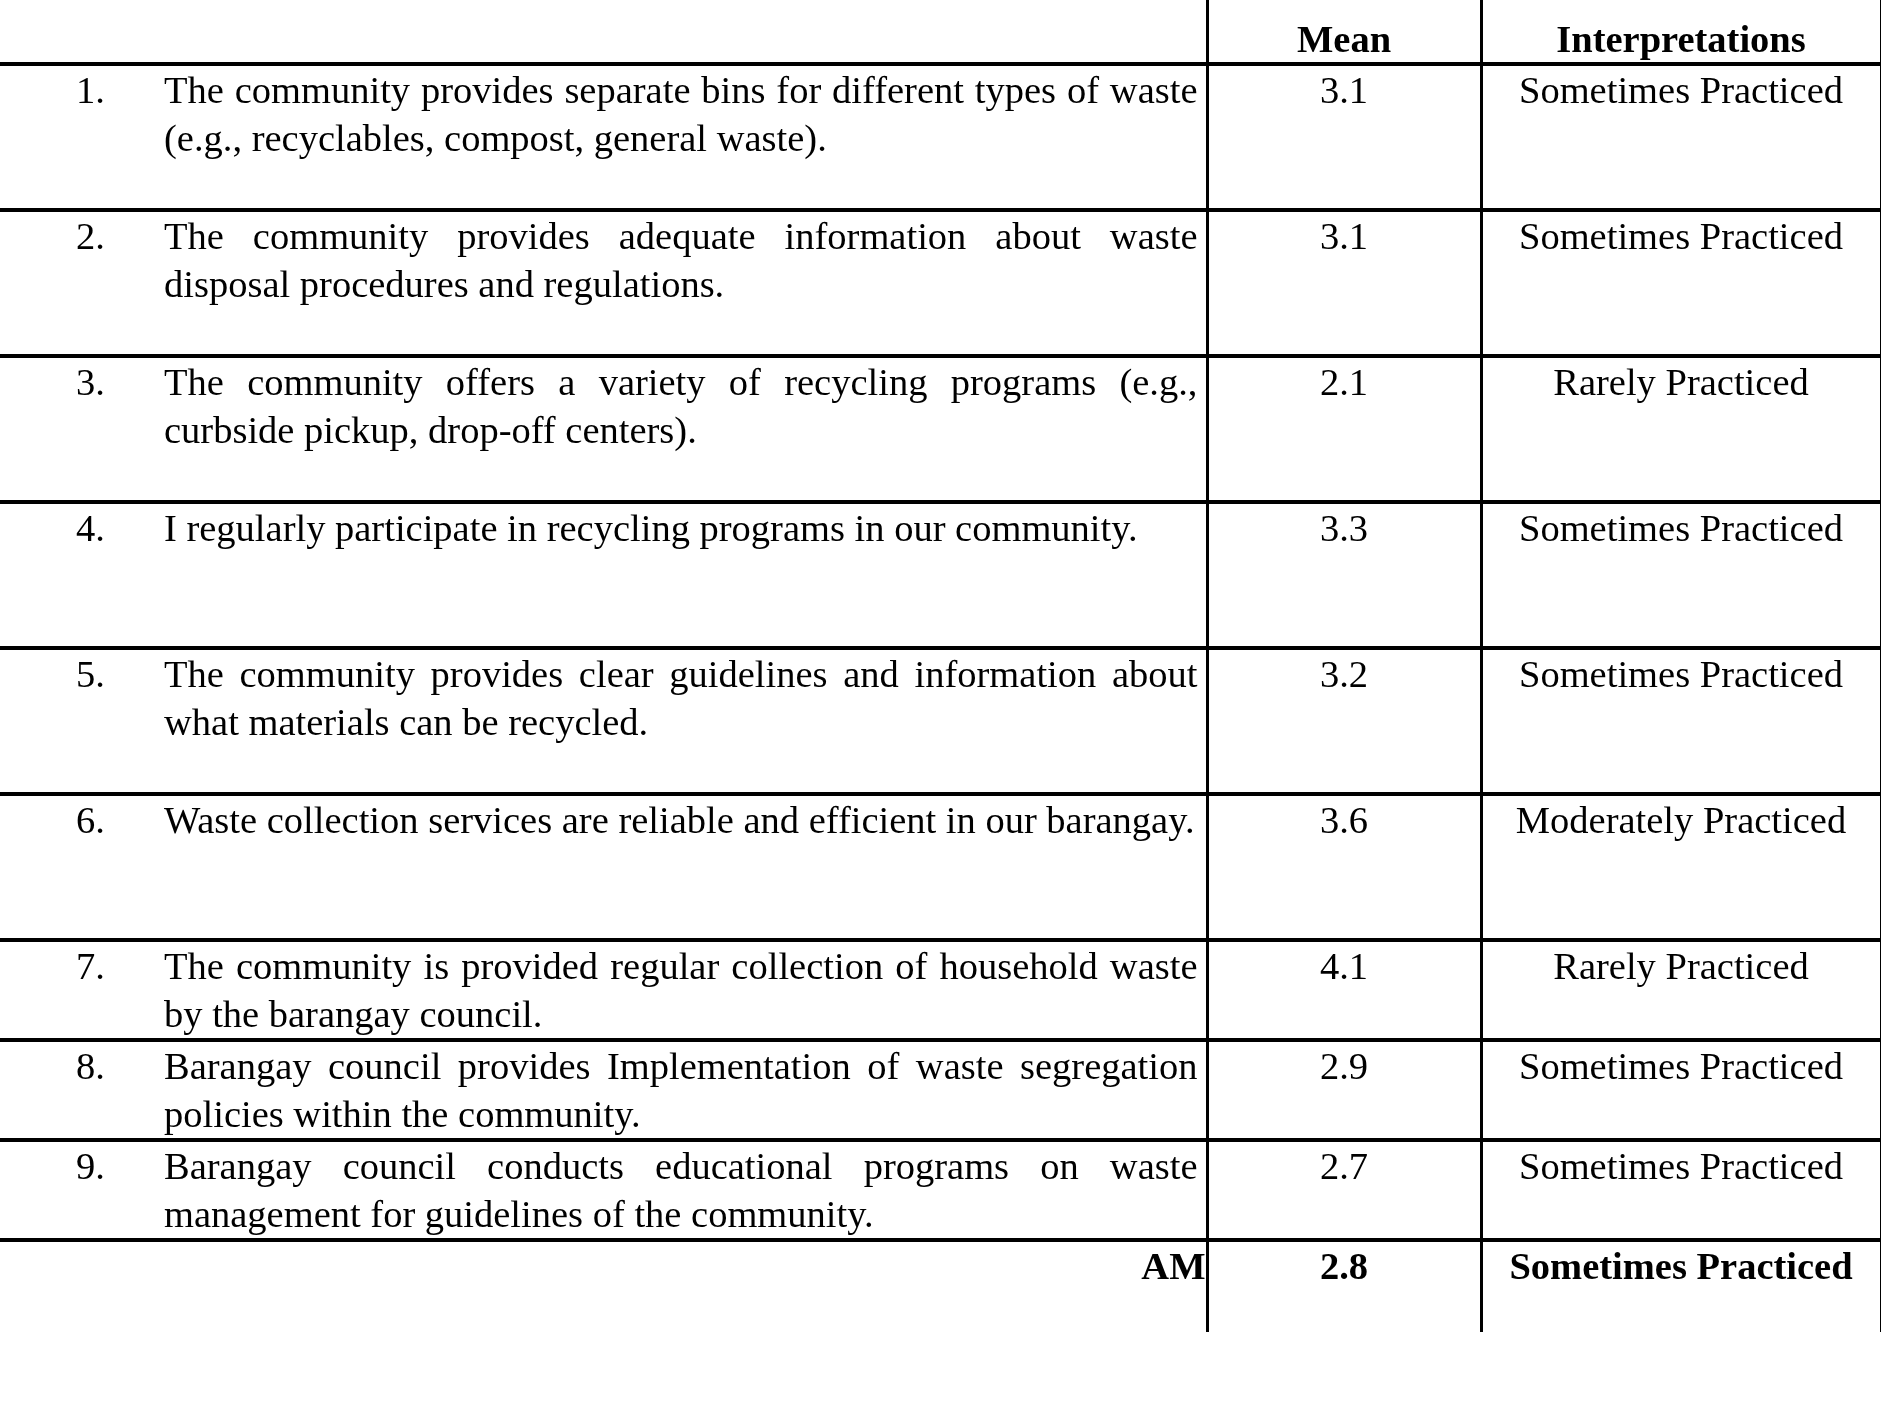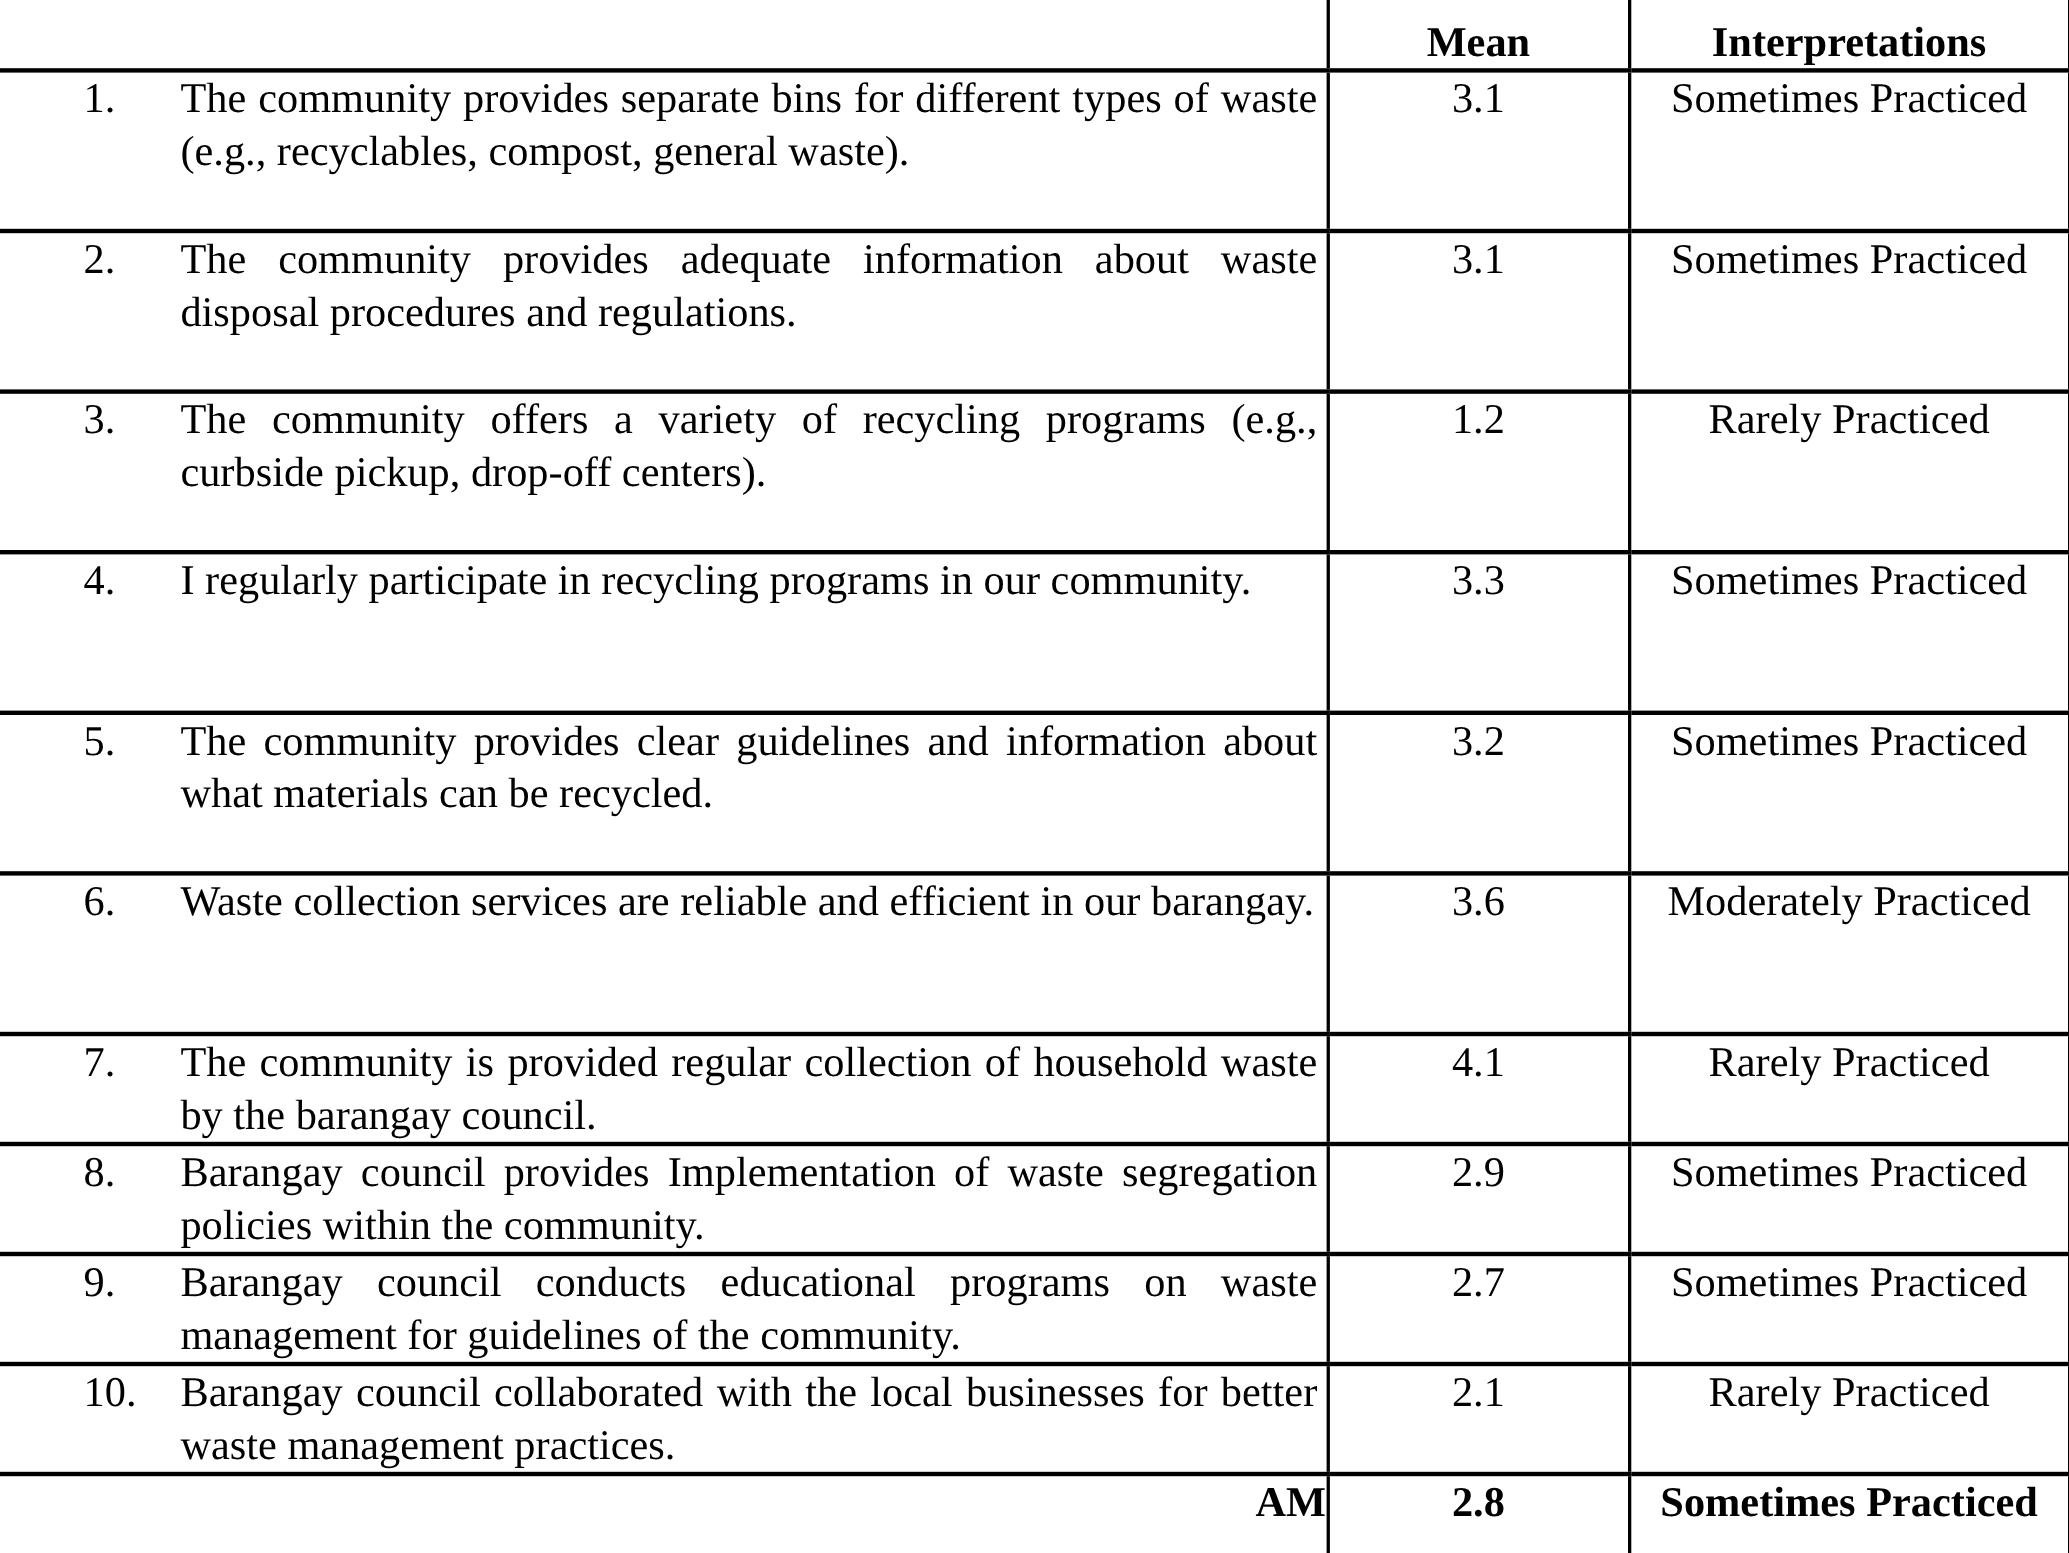--- a/index.html
+++ b/index.html
@@ -128,21 +128,21 @@
       <td class="mean-cell">3.1</td>
       <td class="interp-cell">Sometimes Practiced</td>
     </tr>
     <tr class="row-tall">
       <td class="item-cell">
         <div class="item">
           <div class="item-num"><span>3.</span></div>
           <div class="item-text">The community offers a variety of recycling programs (e.g., curbside pickup, drop-off centers).</div>
         </div>
       </td>
-      <td class="mean-cell">1.2</td>
+      <td class="mean-cell">2.1</td>
       <td class="interp-cell">Rarely Practiced</td>
     </tr>
     <tr class="row-tall">
       <td class="item-cell">
         <div class="item">
           <div class="item-num"><span>4.</span></div>
           <div class="item-text">I regularly participate in recycling programs in our community.</div>
         </div>
       </td>
       <td class="mean-cell">3.3</td>
@@ -190,30 +190,20 @@
     </tr>
     <tr class="row-short">
       <td class="item-cell">
         <div class="item">
           <div class="item-num"><span>9.</span></div>
           <div class="item-text">Barangay council conducts educational programs on waste management for guidelines of the community.</div>
         </div>
       </td>
       <td class="mean-cell">2.7</td>
       <td class="interp-cell">Sometimes Practiced</td>
-    </tr>
-    <tr class="row-short">
-      <td class="item-cell">
-        <div class="item">
-          <div class="item-num"><span>10.</span></div>
-          <div class="item-text">Barangay council collaborated with the local businesses for better waste management practices.</div>
-        </div>
-      </td>
-      <td class="mean-cell">2.1</td>
-      <td class="interp-cell">Rarely Practiced</td>
     </tr>
     <tr class="row-am">
       <td class="am-label-cell">AM</td>
       <td class="mean-cell">2.8</td>
       <td class="interp-cell">Sometimes Practiced</td>
     </tr>
   </tbody>
 </table>
 
 </body></html>

